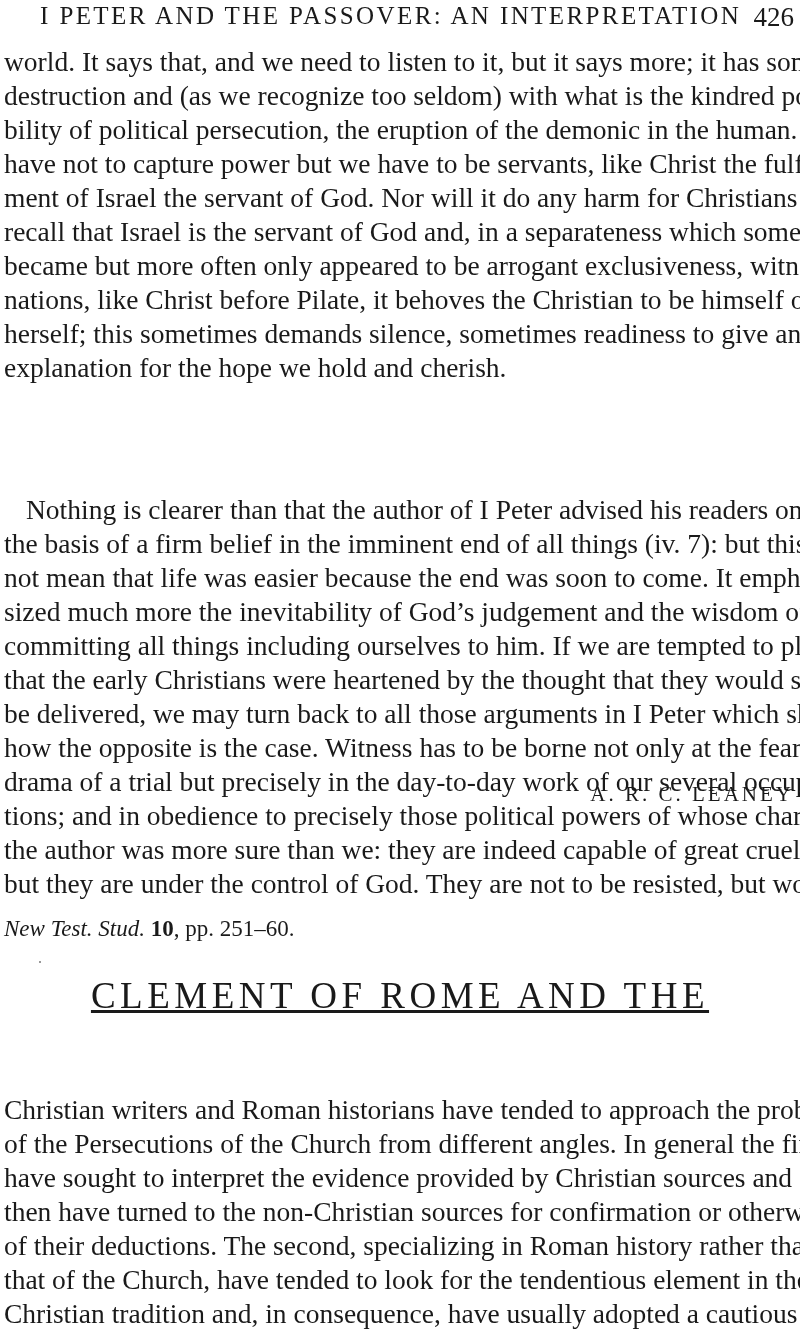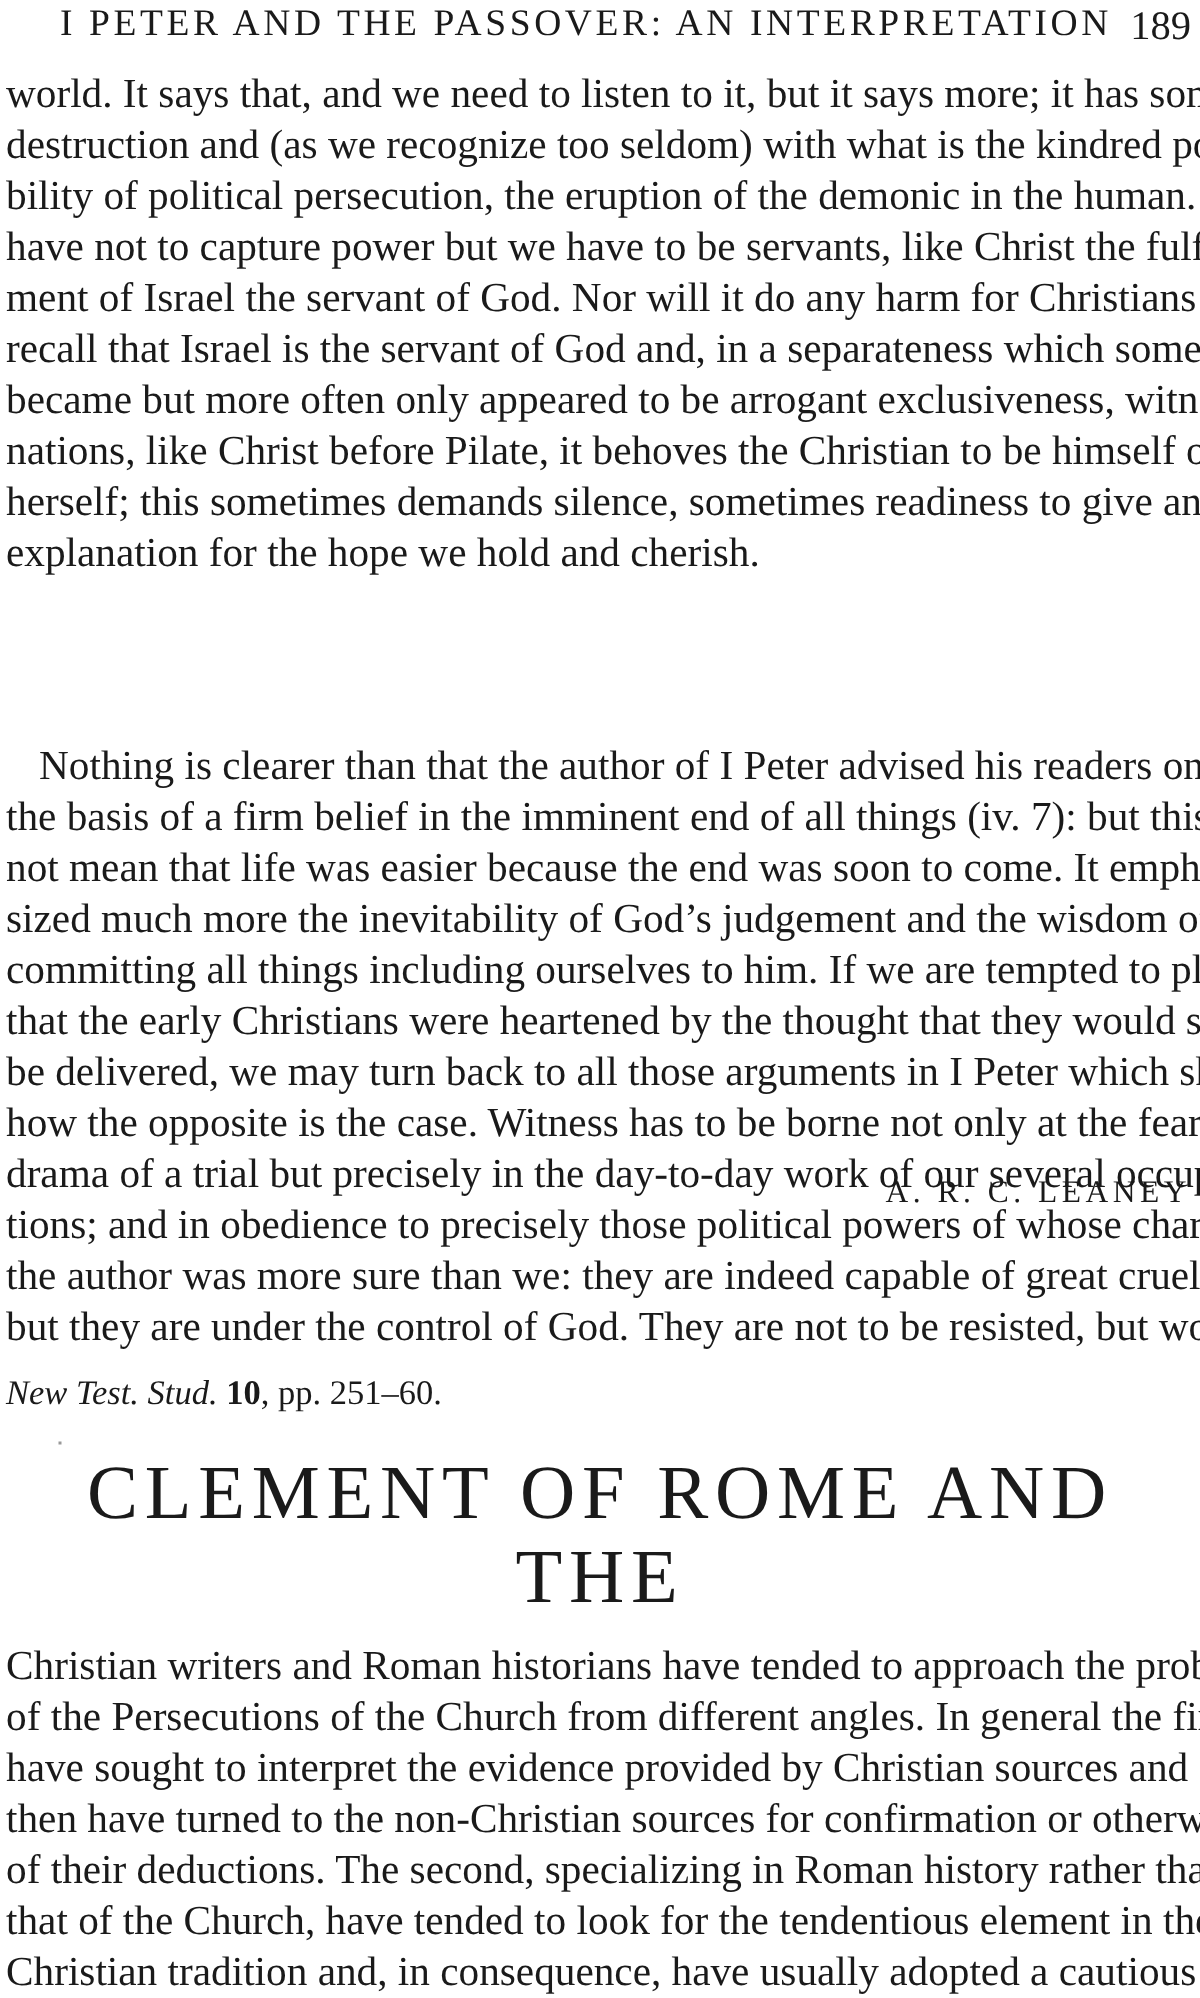--- a/index.html
+++ b/index.html
@@ -12,29 +12,29 @@
   .block { position: absolute; left: 4px; width: 792px; }
   .line { display: block; height: 34px; line-height: 34px; font-size: 27.5px;
           text-align: justify; text-align-last: justify; white-space: nowrap; overflow: visible; }
   .line.last { text-align-last: left; }
   .line.indent { padding-left: 22px; margin-top: 40px; }
   .signature { position: absolute; top: 782px; right: 6px; font-size: 21px; letter-spacing: 3px; }
   .citation { position: absolute; top: 916px; left: 4px; font-size: 23px; }
   .citation .ital { font-style: italic; }
   .citation .bold { font-weight: bold; }
   .article-title { position: absolute; top: 968px; left: 0; width: 800px; text-align: center;
-                   font-size: 51px; letter-spacing: 4.5px; line-height: 56px; }
+                   font-size: 37px; letter-spacing: 4.5px; line-height: 56px; text-decoration: underline; }
   .speck { position: absolute; top: 961px; left: 39px; width: 2px; height: 2px; background: #999; }
 </style>
 </head>
 <body>
 
 <div class="running-head">
   <span class="rh-title">I PETER AND THE PASSOVER: AN INTERPRETATION</span>
-  <span class="rh-page">189</span>
+  <span class="rh-page">426</span>
 </div>
 
 <div class="block" style="top:45px;">
   <span class="line">world. It says that, and we need to listen to it, but it says more; it has some-</span>
   <span class="line">destruction and (as we recognize too seldom) with what is the kindred possi-</span>
   <span class="line">bility of political persecution, the eruption of the demonic in the human. We</span>
   <span class="line">have not to capture power but we have to be servants, like Christ the fulfil-</span>
   <span class="line">ment of Israel the servant of God.  Nor will it do any harm for Christians to</span>
   <span class="line">recall that Israel is the servant of God and, in a separateness which sometimes</span>
   <span class="line">became but more often only appeared to be arrogant exclusiveness, witnessed</span>

